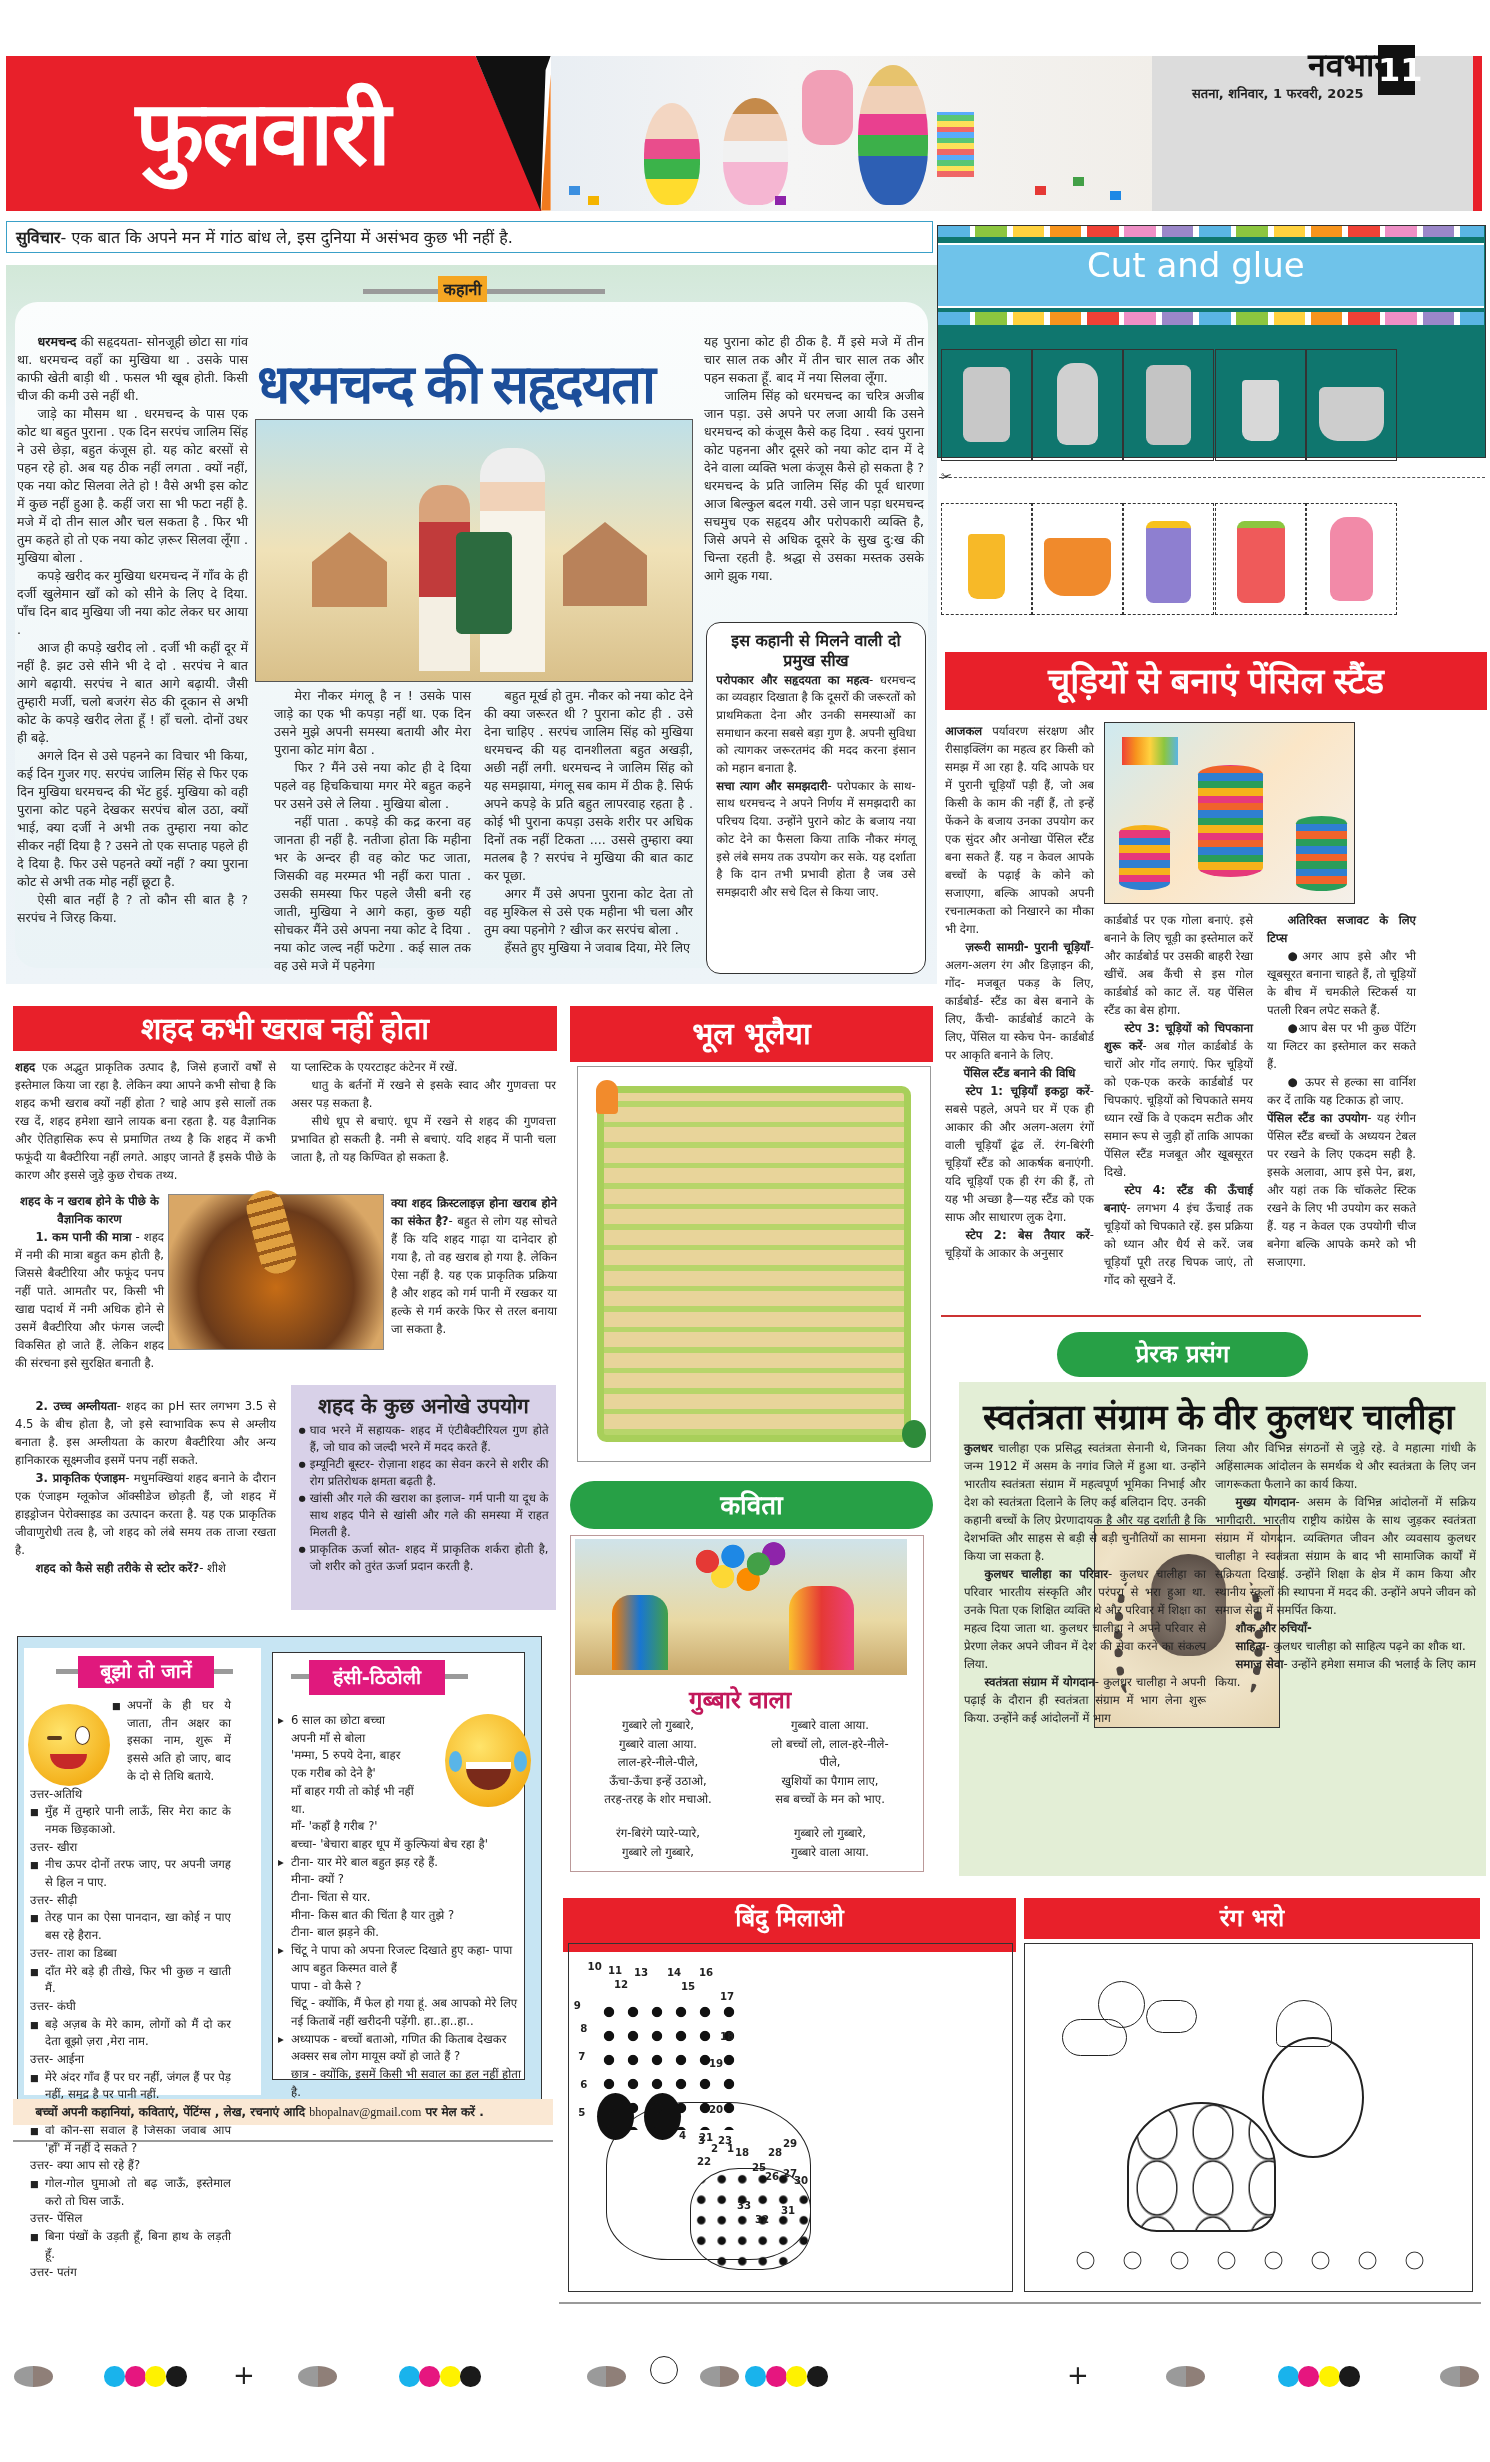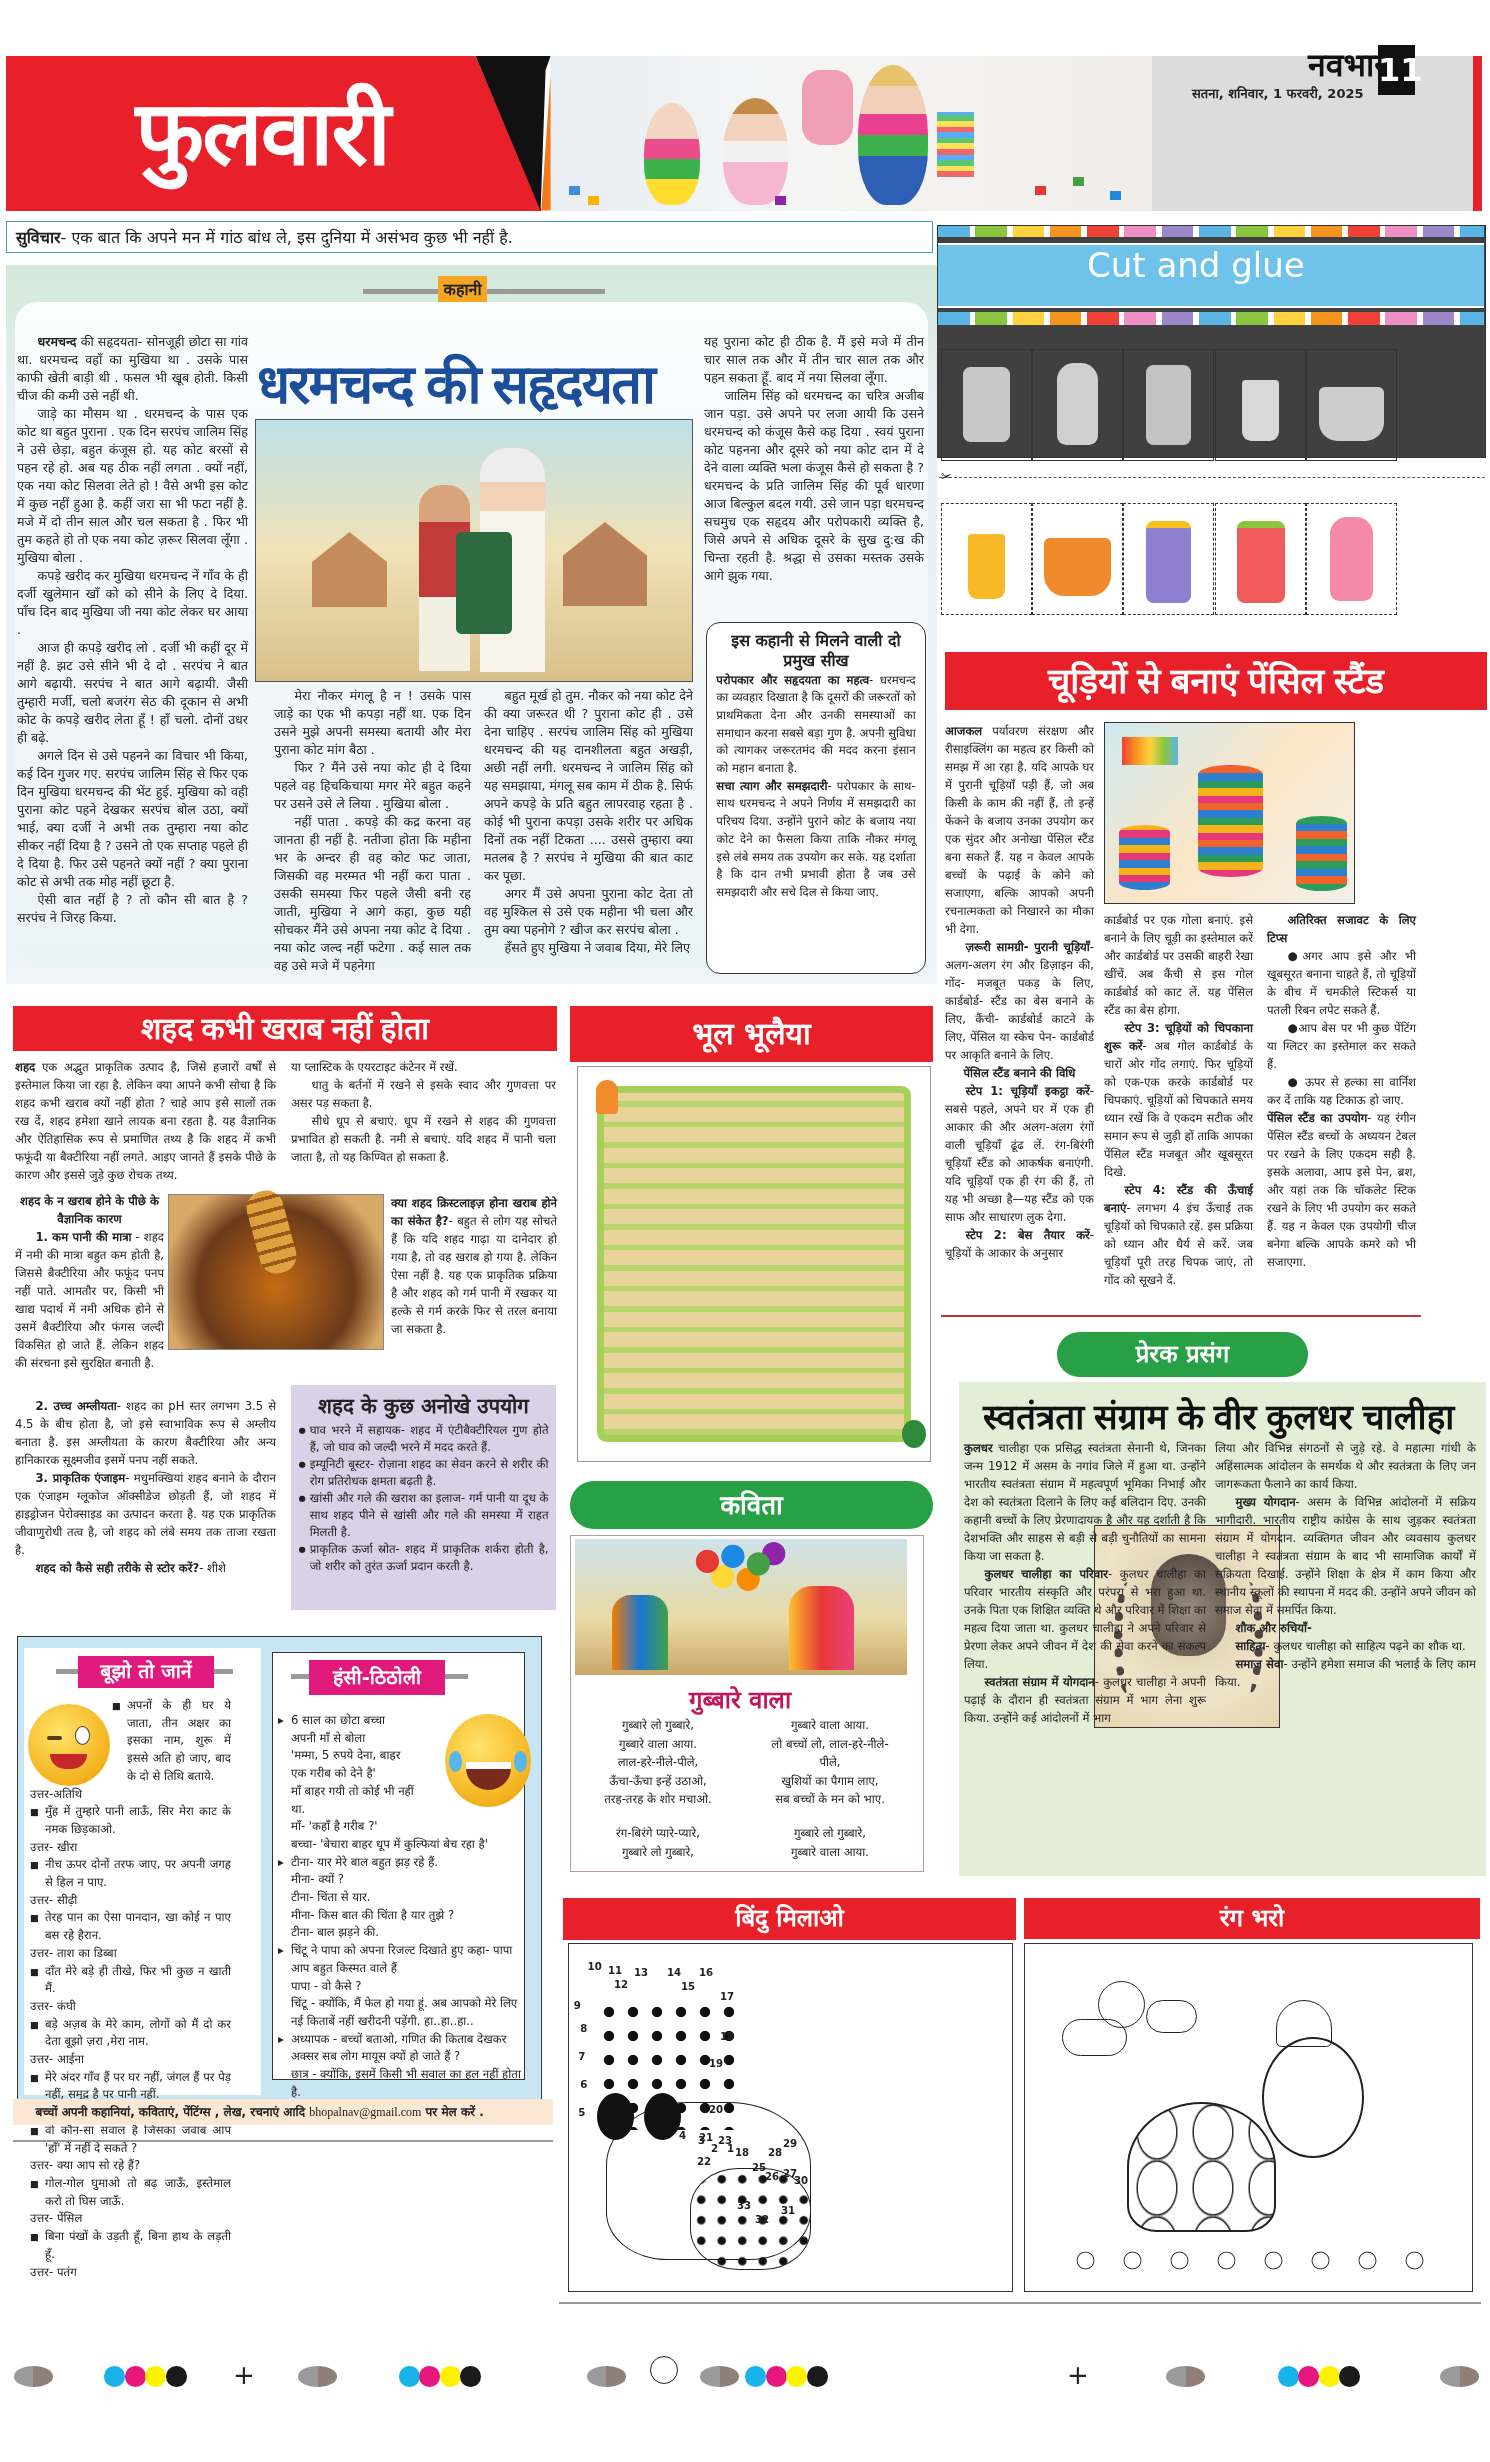--- a/index.html
+++ b/index.html
@@ -27,21 +27,21 @@
 
 #story{left:5.6px;top:265px;width:931px;height:719px;background:linear-gradient(180deg,#d2e8d8 0%,#e8f1f5 20%,#eef4f8 100%)}
 #story .inner{position:absolute;left:9.3px;top:37px;width:913px;height:666px;background:linear-gradient(180deg,#fbfdfd,#eaf3f6);border-radius:22.4px}
 #kahani{left:438px;top:276px;background:#f5a623;font-weight:bold;font-size:16px;padding:1.9px 5.6px}
 #story-title{left:257px;top:345px;font-size:54px;font-weight:bold;color:#1c4e9a;letter-spacing:-1.9px;font-family:"Liberation Sans",sans-serif}
 #illus{left:255px;top:419px;width:438px;height:263px;border:0.9px solid #555;background:linear-gradient(180deg,#bfe0e8 0%,#f0e2b8 50%,#d9c08a 100%);overflow:hidden}
 #moral{left:706px;top:622px;width:220px;height:352px;border:1.9px solid #333;border-radius:14px;padding:7.5px 9.3px;background:#fff}
 #moral h4{font-size:16px;text-align:center;line-height:20.5px;font-weight:bold}
 #moral p{font-size:11.6px;line-height:17.7px}
 
-#cutglue{left:937px;top:225px;width:549px;height:233px;border:1.9px solid #333;background:#404040}
+#cutglue{left:937px;top:225px;width:549px;height:233px;border:1.9px solid #333;background:#0f766e}
 #cg-title{left:149px;top:18.6px;font-size:34px;color:#fff;font-family:"DejaVu Sans",sans-serif}
 .cg-cell{position:absolute;top:124px;width:91px;height:112px;border:0.9px solid #333}
 .cg-cell2{position:absolute;top:292px;width:91px;height:112px;border:0.9px dashed #333}
 
 #choodi-head{left:945px;top:652px;width:542px;height:58px;background:#e8202a;color:#fff;font-size:35px;font-weight:bold;text-align:center;line-height:58px;font-family:"Liberation Sans",sans-serif}
 #choodi-img{left:1104px;top:722px;width:251px;height:182px;border:0.9px solid #333;background:linear-gradient(135deg,#cfeaf0,#fbe6c7 50%,#f4f0ea)}
 
 #prerak{left:1057px;top:1332px;width:251px;height:45px;background:#27a046;color:#fff;border-radius:22.4px;text-align:center;font-size:24px;font-weight:bold;line-height:45px}
 #kul{left:959px;top:1382px;width:527px;height:494px;background:#e3eed6}
 #kul-title{left:983px;top:1392px;font-size:35px;font-weight:bold;color:#111;font-family:"Liberation Sans",sans-serif}
@@ -70,21 +70,21 @@
 .pinkhead{position:absolute;background:#e0197d;color:#fff;font-weight:bold;text-align:center}
 .grayline{position:absolute;height:4.7px;background:#9a9a9a}
 .riddle{font-size:11.6px;line-height:17.7px;padding-left:15px;position:relative;text-align:justify}
 .riddle:before{content:"■";position:absolute;left:0;font-size:9.3px}
 .ans{font-size:11.6px;font-weight:normal;text-align:left;line-height:17.7px}
 .joke{font-size:11.6px;line-height:17.7px;padding-left:13px;position:relative}
 .joke:before{content:"▸";position:absolute;left:0}
 .emoji{position:absolute;border-radius:50%;background:radial-gradient(circle at 40% 35%,#ffe46b,#f4b21d 70%,#e39a13)}
 #footer-note{left:13px;top:2099px;width:540px;height:26px;background:#fae8d4;font-size:12px;font-weight:bold;line-height:26px;padding-left:22.4px}
 
-#bindu-head{left:563px;top:1898px;width:453px;height:42px;background:#e8202a;color:#fff;font-size:24px;font-weight:bold;text-align:center;line-height:41px}
+#bindu-head{left:563px;top:1898px;width:453px;height:54px;background:#e8202a;color:#fff;font-size:24px;font-weight:bold;text-align:center;line-height:41px}
 #rang-head{left:1024px;top:1898px;width:456px;height:41px;background:#e8202a;color:#fff;font-size:24px;font-weight:bold;text-align:center;line-height:41px}
 #bindu-box{left:568px;top:1943px;width:445px;height:349px;border:1.9px solid #333}
 #rang-box{left:1024px;top:1943px;width:449px;height:349px;border:1.9px solid #333}
 .dotnum{position:absolute;font-size:10.2px;font-weight:bold}
 
 .mark-oval{position:absolute;width:39px;height:20.5px;border-radius:50%;background:linear-gradient(90deg,#9a9a9a 50%,#8f7f78 50%)}
 .cmyk{position:absolute;width:20.5px;height:20.5px;border-radius:50%}
 .hr{position:absolute;height:1.9px;background:#999}
 </style>
 </head>

